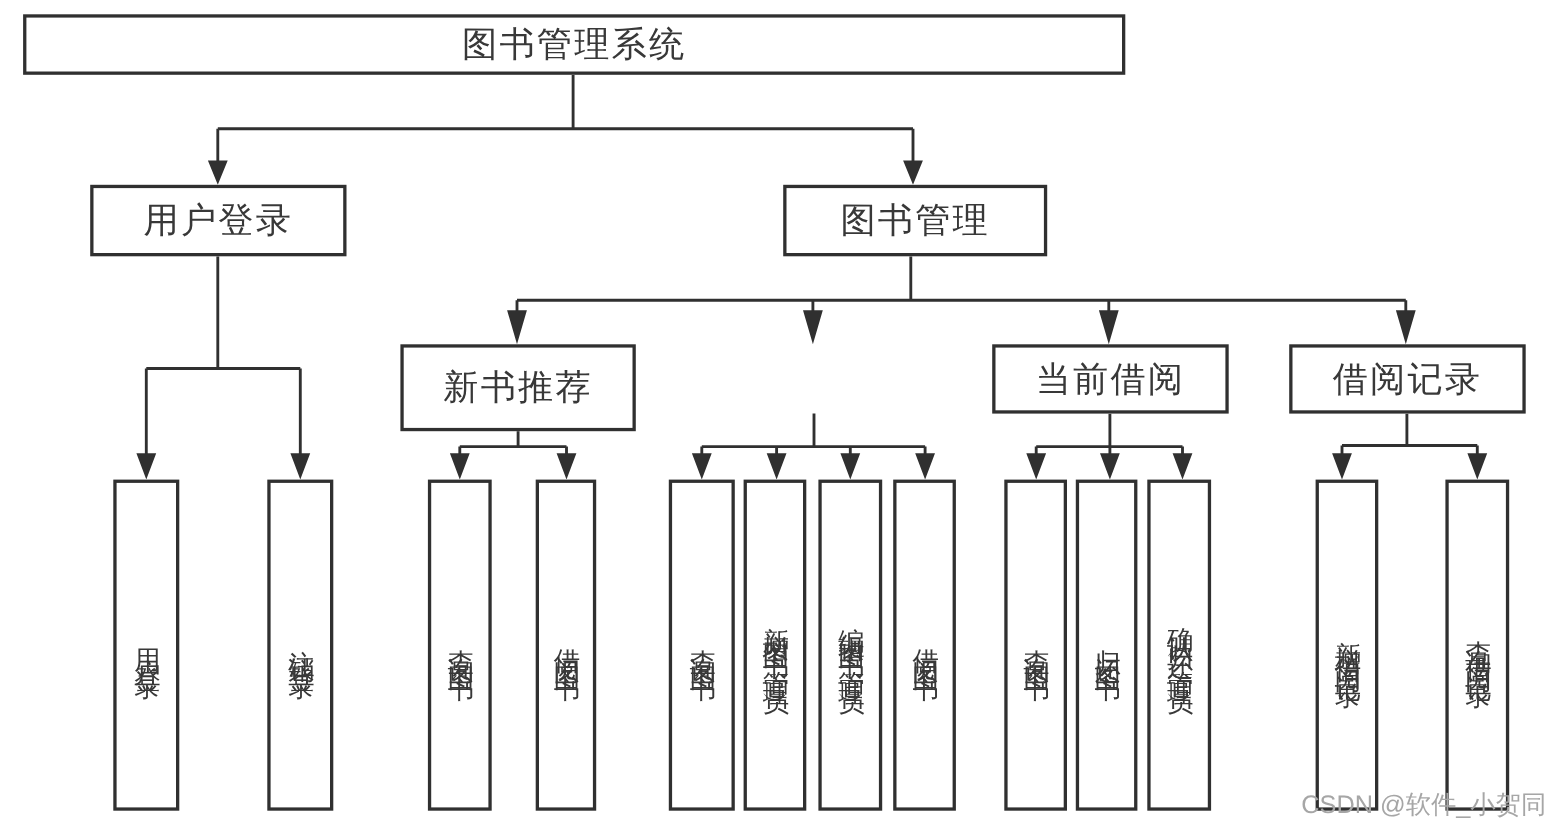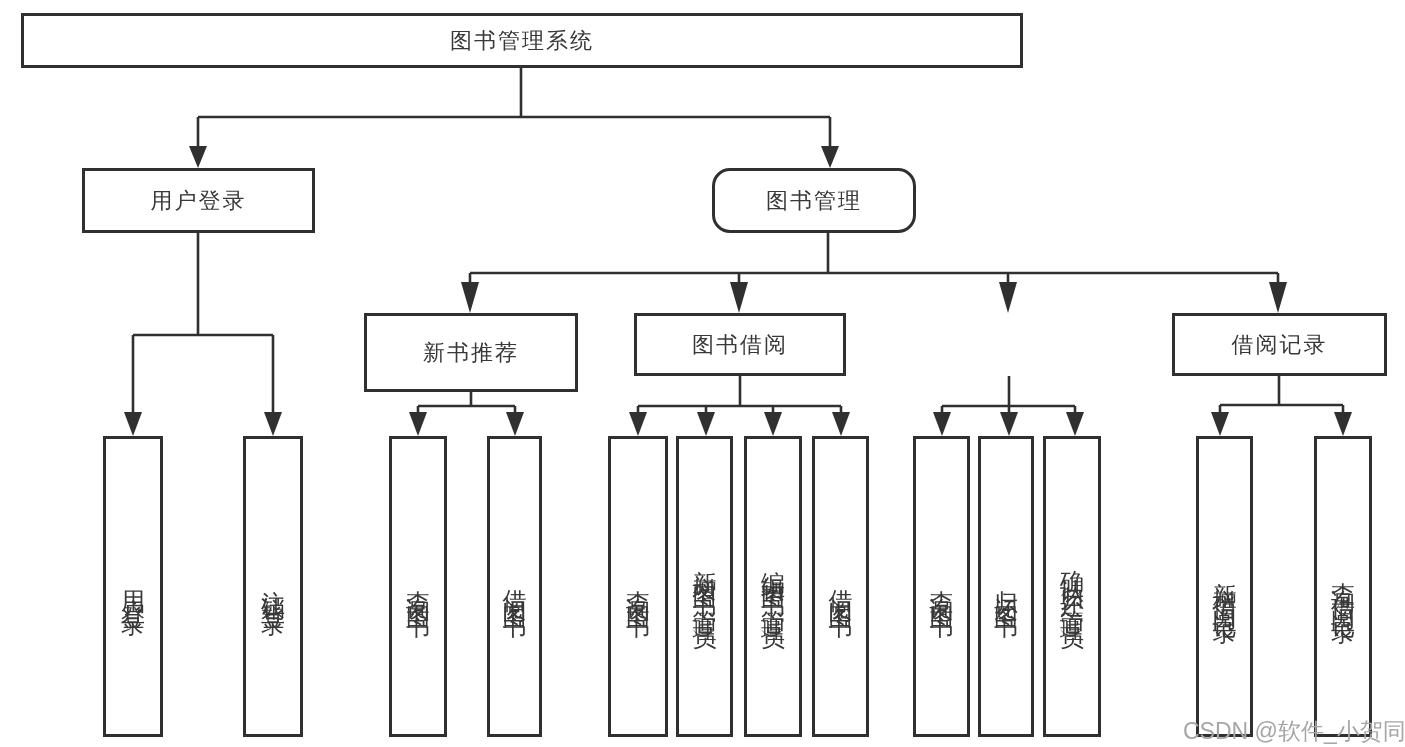--- a/index.html
+++ b/index.html
@@ -22,21 +22,21 @@
   .wires .ln{fill:none;stroke:var(--line);stroke-width:2.6;}
   .wires .tri{fill:var(--line);stroke:none;}
   .box{
     position:absolute;
     box-sizing:border-box;
     border:3px solid var(--box-border);
     background:#fff;
     display:flex;align-items:center;justify-content:center;
   }
   .hbox{
-    font-size:22px;
+    font-size:32px;
     letter-spacing:2px;
     white-space:nowrap;
   }
   .vbox{
     top:436px;height:301px;
     writing-mode:vertical-rl;
     font-size:24px;
     letter-spacing:8px;
     line-height:1;
   }
@@ -69,24 +69,24 @@
       M461 282 H479 L470 313 Z M730 282 H748 L739 313 Z M999 282 H1017 L1008 313 Z M1269 282 H1287 L1278 313 Z
       M409 412 H427 L418 436 Z M506 412 H524 L515 436 Z
       M629 412 H647 L638 436 Z M697 412 H715 L706 436 Z M764 412 H782 L773 436 Z M832 412 H850 L841 436 Z
       M933 412 H951 L942 436 Z M1000 412 H1018 L1009 436 Z M1066 412 H1084 L1075 436 Z
       M1211 412 H1229 L1220 436 Z M1334 412 H1352 L1343 436 Z"></path>
   </svg>
 
   <div class="box hbox" style="left:21px;top:13px;width:1002px;height:55px;">图书管理系统</div>
 
   <div class="box hbox" style="left:82px;top:168px;width:233px;height:65px;">用户登录</div>
-  <div class="box hbox" style="left:712px;top:168px;width:204px;height:65px;border-radius:18px;">图书管理</div>
+  <div class="box hbox" style="left:712px;top:168px;width:240px;height:65px;">图书管理</div>
 
   <div class="box hbox" style="left:364px;top:313px;width:214px;height:79px;">新书推荐</div>
-  <div class="box hbox" style="left:634px;top:313px;width:212px;height:63px;">图书借阅</div>
+  <div class="box hbox" style="left:902px;top:313px;width:215px;height:63px;">当前借阅</div>
   <div class="box hbox" style="left:1172px;top:313px;width:215px;height:63px;">借阅记录</div>
 
   <div class="box vbox" style="left:103px;width:60px;">用户登录</div>
   <div class="box vbox" style="left:243px;width:60px;">注销登录</div>
 
   <div class="box vbox" style="left:389px;width:58px;">查询图书</div>
   <div class="box vbox" style="left:487px;width:55px;">借阅图书</div>
 
   <div class="box vbox" style="left:608px;width:60px;">查询图书</div>
   <div class="box vbox" style="left:676px;width:57px;">新增图书（管理员）</div>

